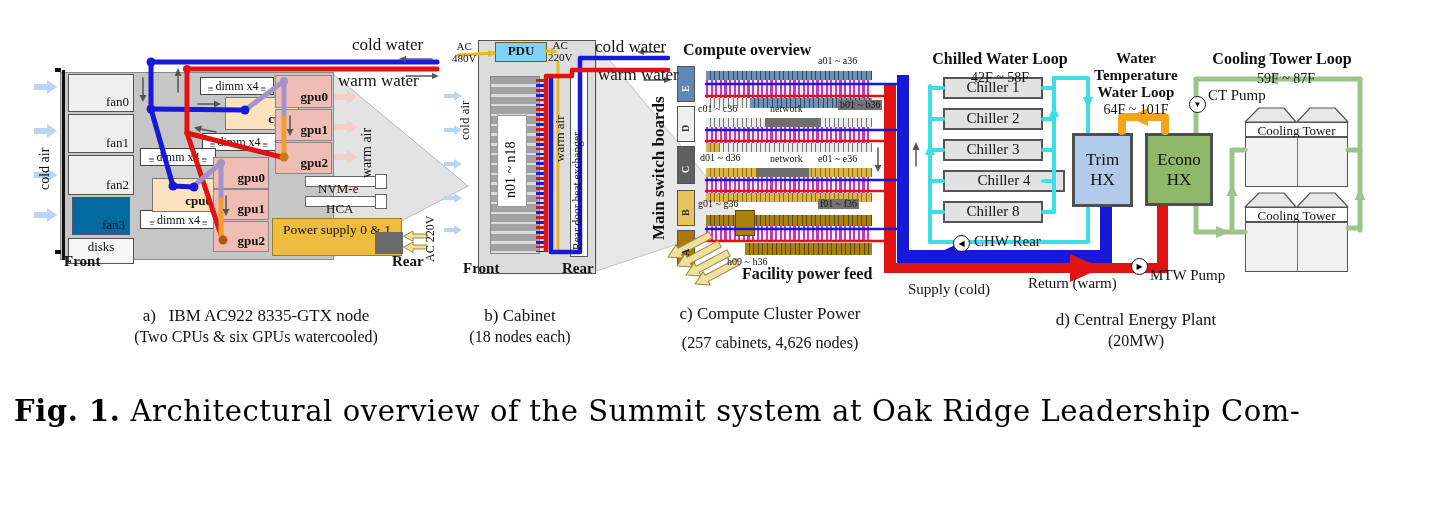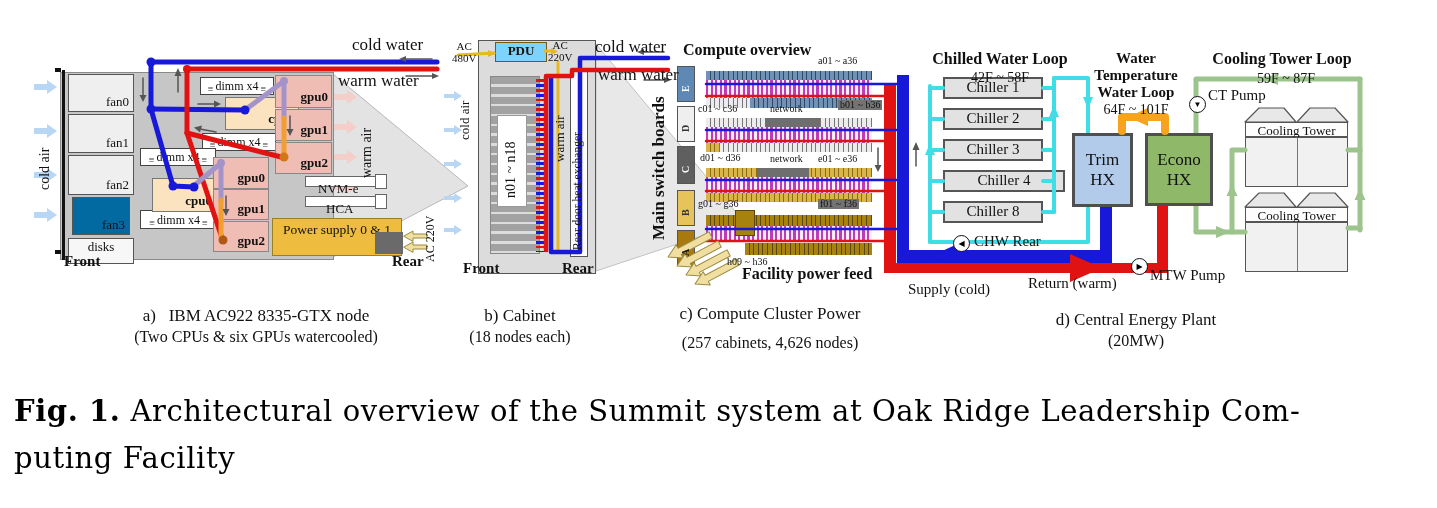--- a/index.html
+++ b/index.html
@@ -447,14 +447,14 @@
     <span class="lbl cap1 ctr" style="left:256px;top:292px">a)&nbsp;&nbsp;&nbsp;IBM AC922 8335-GTX node</span>
     <span class="lbl cap2 ctr" style="left:256px;top:314px">(Two CPUs &amp; six GPUs watercooled)</span>
     <span class="lbl cap1 ctr" style="left:520px;top:292px">b) Cabinet</span>
     <span class="lbl cap2 ctr" style="left:520px;top:314px">(18 nodes each)</span>
     <span class="lbl cap1 ctr" style="left:770px;top:290px">c) Compute Cluster Power</span>
     <span class="lbl cap2 ctr" style="left:770px;top:320px">(257 cabinets, 4,626 nodes)</span>
     <span class="lbl cap1 ctr" style="left:1136px;top:296px">d) Central Energy Plant</span>
     <span class="lbl cap2 ctr" style="left:1136px;top:318px">(20MW)</span>
   </div>
 
-  <div id="figcap"><span class="bold">Fig. 1.</span><span> Architectural overview of the Summit system at Oak Ridge Leadership Com-</span><br><span>puting Facility</span></div>
+  <div id="figcap"><span class="bold">Fig. 1.</span><span> Architectural overview of the Summit system at Oak Ridge Leadership Com-</span><br></div>
 </div>
 
 </body></html>

